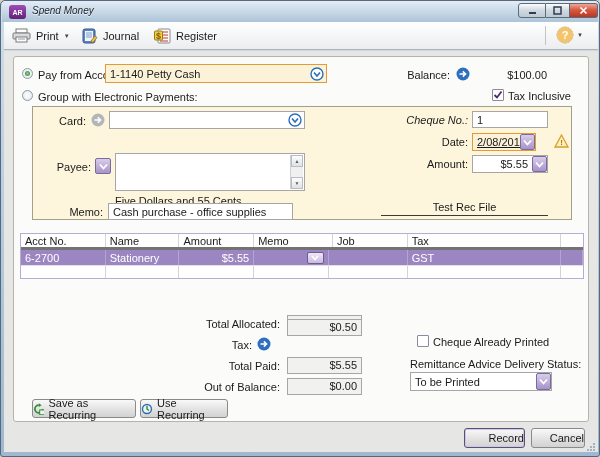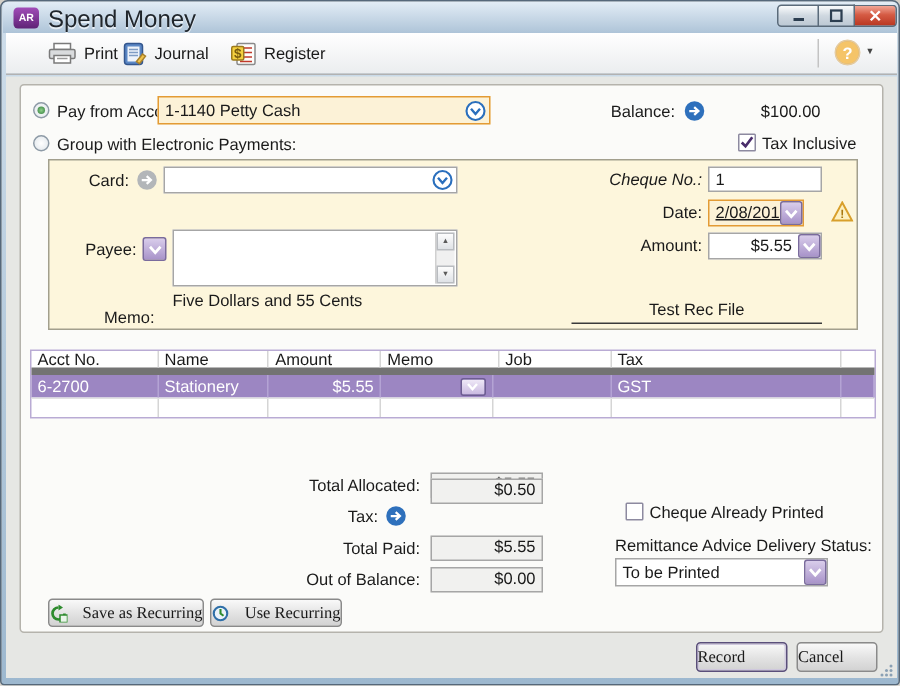--- a/index.html
+++ b/index.html
@@ -6,21 +6,21 @@
   html,body { width:600px; height:457px; background:#d4d0c8; font-family:"Liberation Sans",sans-serif; }
   .window { position:relative; width:600px; height:457px; overflow:hidden;
     background:linear-gradient(#cfdeeb,#9db8cf); border:1px solid #56687a; border-radius:5px 5px 3px 3px;
     font-size:11px; color:#1a1a1a; }
   
   .titlebar { position:absolute; left:1px; top:0; width:596px; height:21px;
     background:linear-gradient(#e3edf6,#aec4d8); border-radius:4px 4px 0 0; }
   .app-badge { position:absolute; left:7px; top:4px; width:17px; height:14px; border-radius:3px;
     background:linear-gradient(#a14cb8,#5f2376); color:#fff; font-size:7px; font-weight:bold;
     display:flex; align-items:center; justify-content:center; }
-  .title-text { position:absolute; left:30px; top:4px; font-size:16px; color:#20262c; text-shadow:0 1px 0 #ffffffaa; }
+  .title-text { position:absolute; left:30px; top:4px; font-size:10px; color:#20262c; text-shadow:0 1px 0 #ffffffaa;font-style:italic; }
   .winbtn { position:absolute; top:2px; height:15px; border:1px solid #5b6b7a; display:flex; align-items:center; justify-content:center;
     background:linear-gradient(#fbfcfd,#cfd8e0 50%,#bdc9d4); }
   .winbtn.min { left:516px; width:28px; border-radius:3px 0 0 3px; }
   .winbtn.max { left:544px; width:24px; border-left:none; }
   .winbtn.close { left:568px; width:28px; border-left:none; border-radius:0 3px 3px 0;
     background:linear-gradient(#f0a696,#d55b44 45%,#b93722); }
   
   .toolbar { position:absolute; left:3px; top:21px; width:594px; height:28px;
     background:linear-gradient(#ffffff,#ebedef); border-bottom:1px solid #b2b2b2; }
   .tool-item { position:absolute; top:3px; height:21px; display:flex; align-items:center; gap:5px; padding:0 4px; border-radius:2px; }
@@ -47,31 +47,31 @@
   .combo .txt { flex:1; padding:0 4px; white-space:nowrap; overflow:hidden; }
   .combo.focus { background:#fcf2d7; border:1px solid #e39b35; }
   .dd-purple { width:15px; align-self:stretch; margin:0; border:1px solid #7a6b9d; border-radius:2px;
     background:linear-gradient(#d9cdeb,#a893c9); display:flex; align-items:center; justify-content:center; }
   
   .cream { position:absolute; left:18px; top:49px; width:540px; height:114px; background:#fdf6dc; border:1px solid #a29f8d; }
   .sig-line { position:absolute; height:1px; background:#3a3a3a; }
   
   .grid { position:absolute; left:6px; top:176px; width:564px; border:1px solid #b9abd4; background:#fff; }
   .grid-row { display:flex; }
-  .grid-row.head { height:16px; border-bottom:5px solid #737373; }
+  .grid-row.head { height:16px; border-bottom:3px solid #737373; }
   .grid-row.sel { height:15px; background:#9c86c2; color:#fff; }
   .grid-row.empty { height:13px; border-top:1px solid #e2e2e2; }
   .gc { padding:1px 4px; border-right:1px solid #d5d5d5; overflow:hidden; white-space:nowrap; display:flex; align-items:center; }
   .grid-row.sel .gc { border-right:1px solid #b4a3d4; }
   .c0{width:85px;} .c1{width:74px;} .c2{width:75px; justify-content:flex-end;} .c3{width:75px;} .c4{width:79px;} .c5{width:154px;} .c6{width:22px; border-right:none;}
   .job-dd { margin-left:auto; width:17px; height:12px; border:1px solid #6d5d92; border-radius:2px;
     background:linear-gradient(#efe9f7,#c9b9e0); display:flex; align-items:center; justify-content:center; }
   
-  .btn { position:absolute; display:flex; align-items:center; justify-content:space-between; gap:4px;
-    background:linear-gradient(#f9f9f9,#e2e2e2 55%,#d2d2d2); border:1px solid #8a8a8a; border-radius:3px; font-size:11px; color:#1a1a1a;font-family:Liberation Serif, serif; }
+  .btn { position:absolute; display:flex; align-items:center; justify-content:flex-end; gap:4px;
+    background:linear-gradient(#f9f9f9,#e2e2e2 55%,#d2d2d2); border:1px solid #8a8a8a; border-radius:3px; font-size:11px; color:#1a1a1a; }
   .btn.default { border:1px solid #5a4f7a; box-shadow:0 0 0 1px #cfc8dd inset; }
   
   .mini-scroll { position:absolute; right:1px; top:1px; bottom:1px; width:13px; background:#f0f0f0; border-left:1px solid #d0d0d0;
     display:flex; flex-direction:column; justify-content:space-between; }
   .sc-btn { height:12px; background:linear-gradient(#fdfdfd,#dfe2e6); border:1px solid #b9bcc0; display:flex; align-items:center; justify-content:center;
     font-size:5px; color:#5a5a5a; }
   .grip { position:absolute; right:3px; bottom:4px; width:10px; height:10px; }
   .small-note { font-size:11px; }
 </style>
 </head>
@@ -93,21 +93,21 @@
         </svg>
     </div>
     <div class="winbtn close">
       <svg width="9" height="9">
           <path d="M1.5 1.5 L7.5 7.5 M7.5 1.5 L1.5 7.5" stroke="#fff" stroke-width="1.6"></path>
         </svg>
     </div>
   </div>
 
   <div class="toolbar">
-    <div class="tool-item" style="left:24px;justify-content:flex-end;">
+    <div class="tool-item" style="left:4px;justify-content:flex-end;">
       <svg width="19" height="15" viewBox="0 0 19 15">
         <rect x="4" y="1" width="11" height="4" fill="#fff" stroke="#7a7a7a"></rect>
         <rect x="1" y="5" width="17" height="6" rx="1" fill="#d9dbdd" stroke="#7a7a7a"></rect>
         <rect x="4" y="9" width="11" height="5" fill="#fff" stroke="#7a7a7a"></rect>
         <line x1="6" y1="11" x2="13" y2="11" stroke="#9a9a9a"></line>
       </svg>
       <span class="lbl">Print</span>
       <span class="caret">▼</span>
     </div>
     <div class="tool-item" style="left:74px;">
@@ -224,20 +224,21 @@
       <div class="abs" style="left:82px; top:46px; width:190px; height:38px; background:#fff; border:1px solid #a6a6a6;">
         <span></span>
         <div class="mini-scroll">
           <div class="sc-btn">▲</div>
           <div class="sc-btn">▼</div>
         </div>
       </div>
       <div class="abs small-note" style="left:82px; top:88px;">Five Dollars and 55 Cents</div>
 
       <div class="abs lbl-r" style="left:30px; top:99px; width:40px;">Memo:</div>
+      <input class="field" style="left: 75px; top: 96px; width: 185px;" value="Cash purchase - office supplies">
 
       <div class="abs" style="left:348px; top:94px; width:167px; text-align:center;">Test Rec File</div>
       <div class="sig-line" style="left:348px; top:108px; width:167px;"></div>
     </div>
 
     <div class="grid">
       <div class="grid-row head">
         <div class="gc c0">Acct No.</div>
         <div class="gc c1">Name</div>
         <div class="gc c2" style="justify-content:flex-start;">Amount</div>

